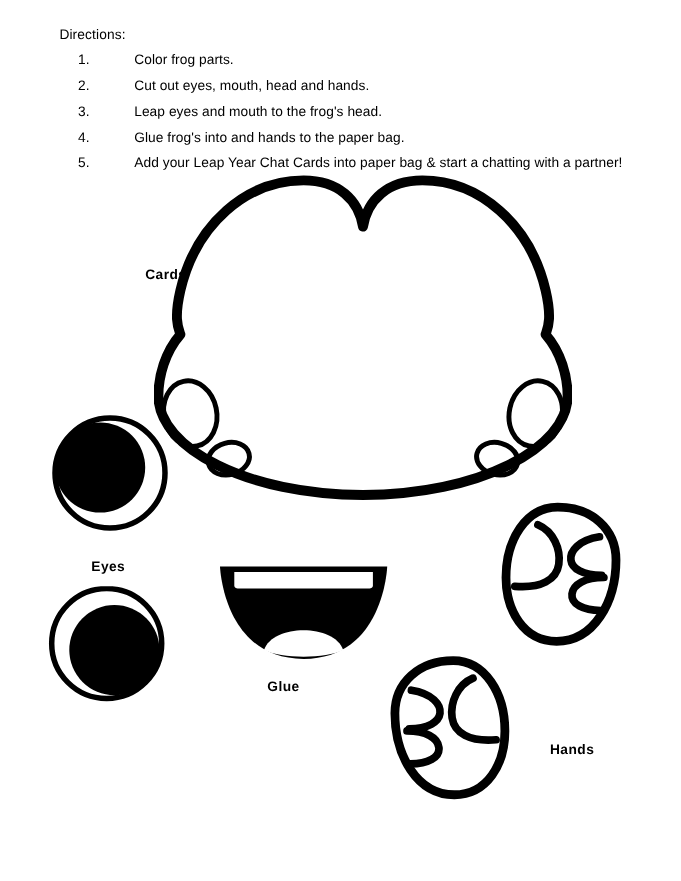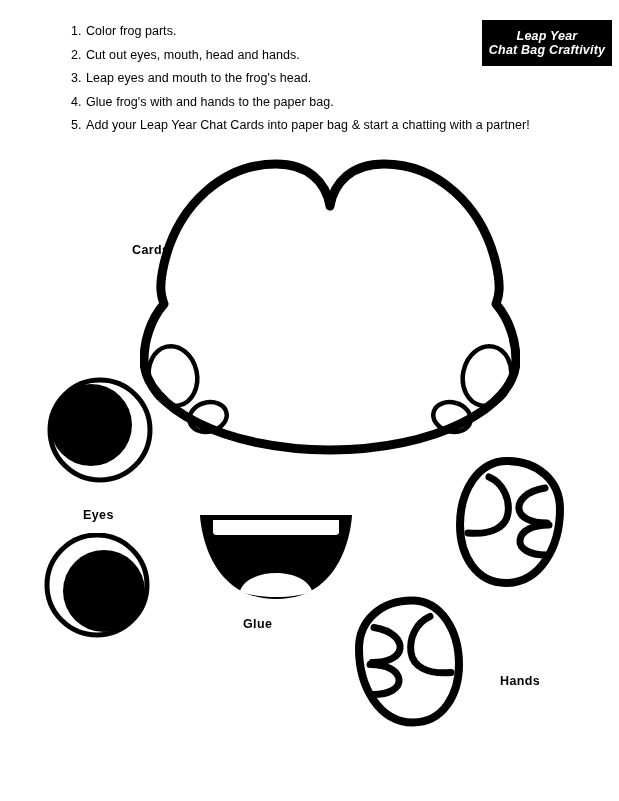--- a/index.html
+++ b/index.html
@@ -68,21 +68,21 @@
     margin-bottom: 9.5px;
     padding-left: 17px;
     letter-spacing: 0.05px;
     white-space: nowrap;
   }
   #directions-list li .num {
     width: 15px;
     flex: 0 0 auto;
     text-align: left;
   }
-  #directions-list li .txt { flex: 1 1 auto; }
+  #directions-list li .txt { flex: 1 1 auto; margin-left: 36px; }
 
   
   .shape { position: absolute; }
   #head-shape  { left: 140px; top: 158px; }
   #eye1-shape  { left: 42px;  top: 377px; }
   #eye2-shape  { left: 42px;  top: 533px; }
   #mouth-shape { left: 196px; top: 505px; }
   #hand1-shape { left: 452px; top: 455px; }
   #hand2-shape { left: 347px; top: 592px; }
 
@@ -97,42 +97,39 @@
   #label-head  { left: 132px; top: 243px; }
   #label-eyes  { left: 83px;  top: 508px; }
   #label-mouth { left: 243px; top: 617px; }
   #label-hands { left: 500px; top: 674px; }
 </style>
 </head>
 <body>
 
 <div id="page">
 
-  <div id="title-badge">
-    <div class="tline line1">Leap Year</div>
-    <div class="tline line2">Chat Bag Craftivity</div>
-  </div>
 
   <div id="directions">
+    <div id="directions-heading">Directions:</div>
     <ul id="directions-list">
       <li>
         <span class="num">1.</span>
         <span class="txt">Color frog parts.</span>
       </li>
       <li>
         <span class="num">2.</span>
         <span class="txt">Cut out eyes, mouth, head and hands.</span>
       </li>
       <li>
         <span class="num">3.</span>
         <span class="txt">Leap eyes and mouth to the frog's head.</span>
       </li>
       <li>
         <span class="num">4.</span>
-        <span class="txt">Glue frog's with and hands to the paper bag.</span>
+        <span class="txt">Glue frog's into and hands to the paper bag.</span>
       </li>
       <li>
         <span class="num">5.</span>
         <span class="txt">Add your Leap Year Chat Cards into paper bag &amp; start a chatting with a partner!</span>
       </li>
     </ul>
   </div>
 
   <div id="head-shape" class="shape">
     <svg width="380" height="300" viewBox="0 0 380 300" xmlns="http://www.w3.org/2000/svg">

